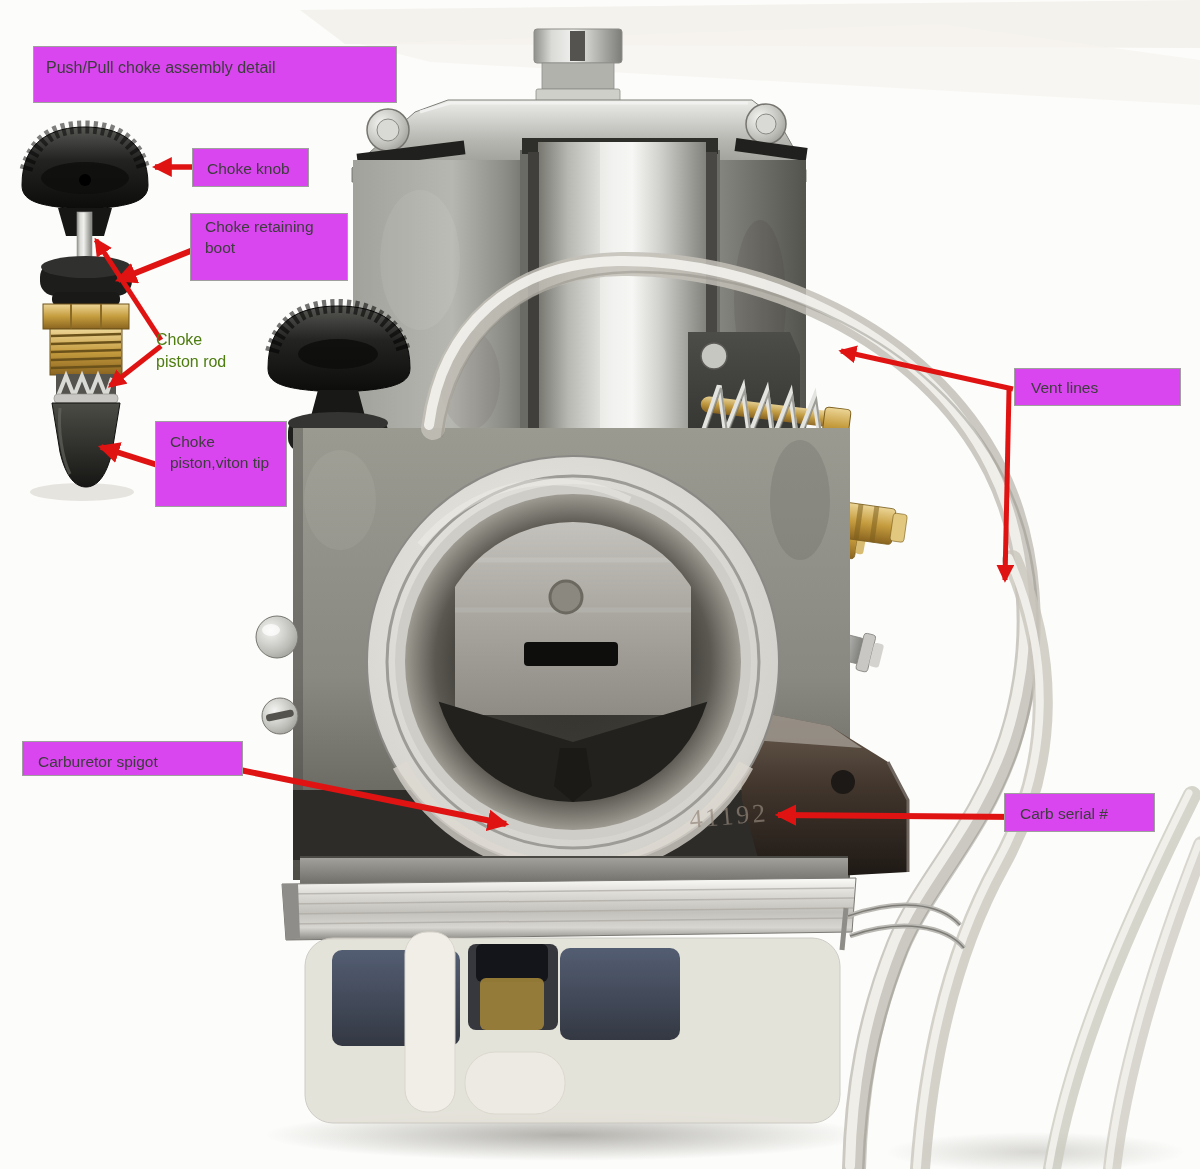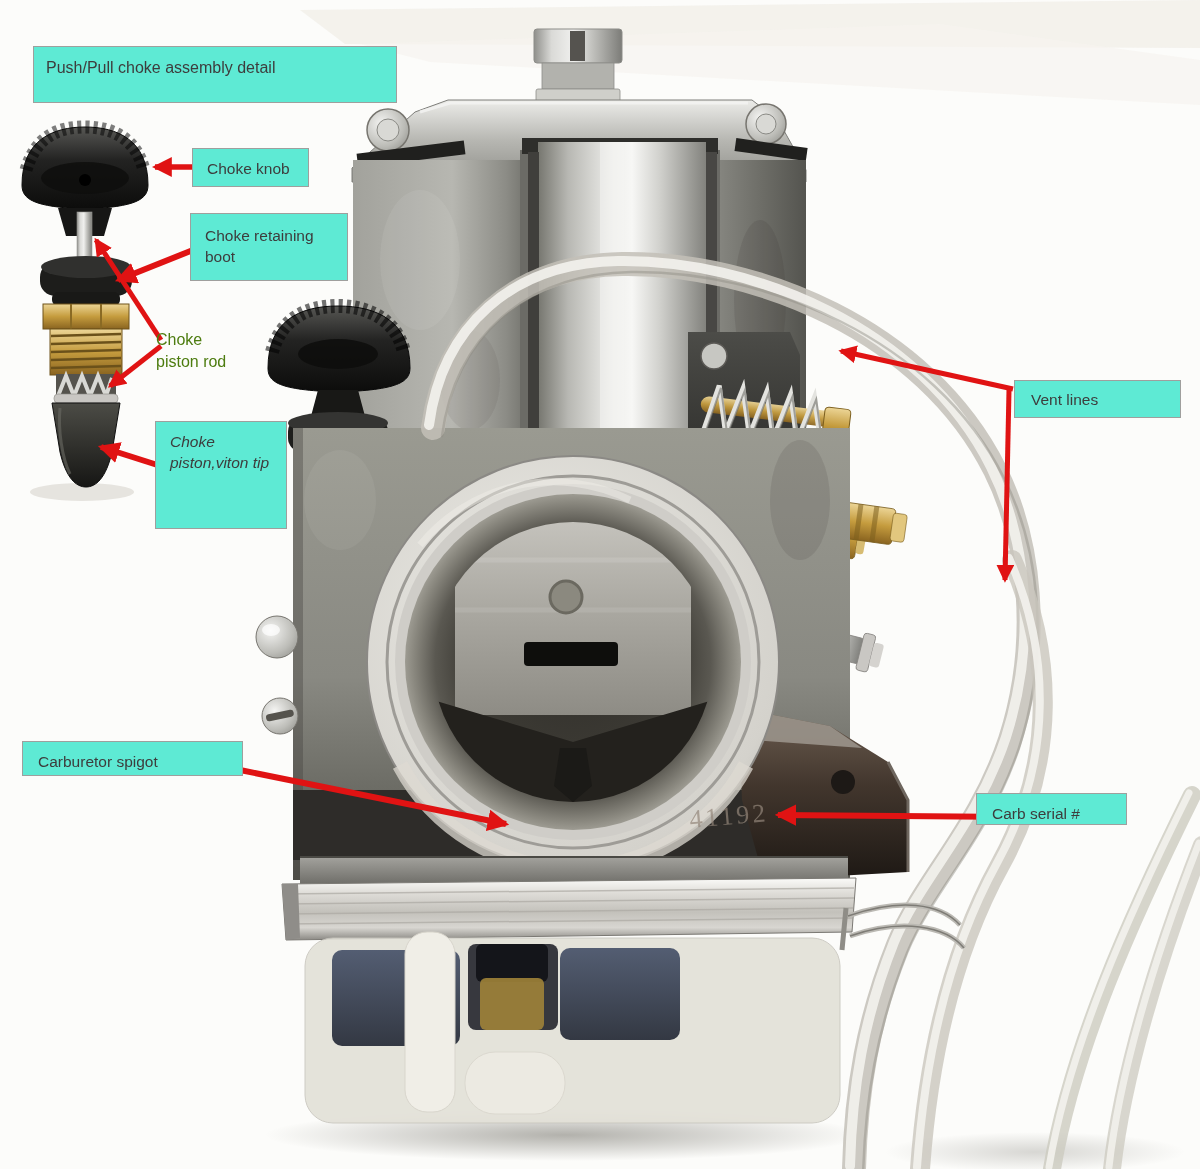--- a/index.html
+++ b/index.html
@@ -5,36 +5,36 @@
   html,body { margin:0; padding:0; background:#ffffff; }
   .canvas {
     position:relative; width:1200px; height:1169px;
     background:#fcfcfa; overflow:hidden;
     font-family:"Liberation Sans", sans-serif;
     box-shadow: inset 0 0 0 1px #d6d6d4;
   }
   .layer { position:absolute; left:0; top:0; width:1200px; height:1169px; }
   .lbl {
     position:absolute; box-sizing:border-box;
-    background:#5eead4; border:1px solid #9f9f9d;
+    background:#d946ef; border:1px solid #9f9f9d;
     color:#3d3d3d; font-size:15.5px; line-height:21px;
     padding:9px 8px 0 14px;
   }
   .lbl-plain {
     position:absolute; color:#4d7c0f;
     font-size:16px; line-height:22px;
   }
   #lbl-title { left:33px; top:46px; width:364px; height:57px; font-size:16px; padding-top:10px; padding-left:12px; }
   #lbl-choke-knob { left:192px; top:148px; width:117px; height:39px; }
-  #lbl-retaining-boot { left:190px; top:213px; width:158px; height:68px; padding-top:11px; }
+  #lbl-retaining-boot { left:190px; top:213px; width:158px; height:68px; padding-top:2px; }
   #lbl-piston-rod { left:156px; top:329px; width:92px; }
-  #lbl-viton { left:155px; top:421px; width:132px; height:108px;font-style:italic; }
-  #lbl-vent { left:1014px; top:368px; width:167px; height:38px; padding-top:8px; padding-left:16px;margin-top:12px; }
+  #lbl-viton { left:155px; top:421px; width:132px; height:86px; }
+  #lbl-vent { left:1014px; top:368px; width:167px; height:38px; padding-top:8px; padding-left:16px; }
   #lbl-spigot { left:22px; top:741px; width:221px; height:35px; padding-left:15px; }
-  #lbl-serial { left:976px; top:793px; width:151px; height:32px; padding-left:15px; }
+  #lbl-serial { left:1004px; top:793px; width:151px; height:39px; padding-left:15px; }
 </style>
 </head>
 <body>
 
 <div class="canvas">
 
   <svg class="layer" width="1200" height="1169" viewBox="0 0 1200 1169">
     <defs>
       <linearGradient id="gCap" x1="0" y1="0" x2="0" y2="1">
         <stop offset="0" stop-color="#ecece9"></stop>

